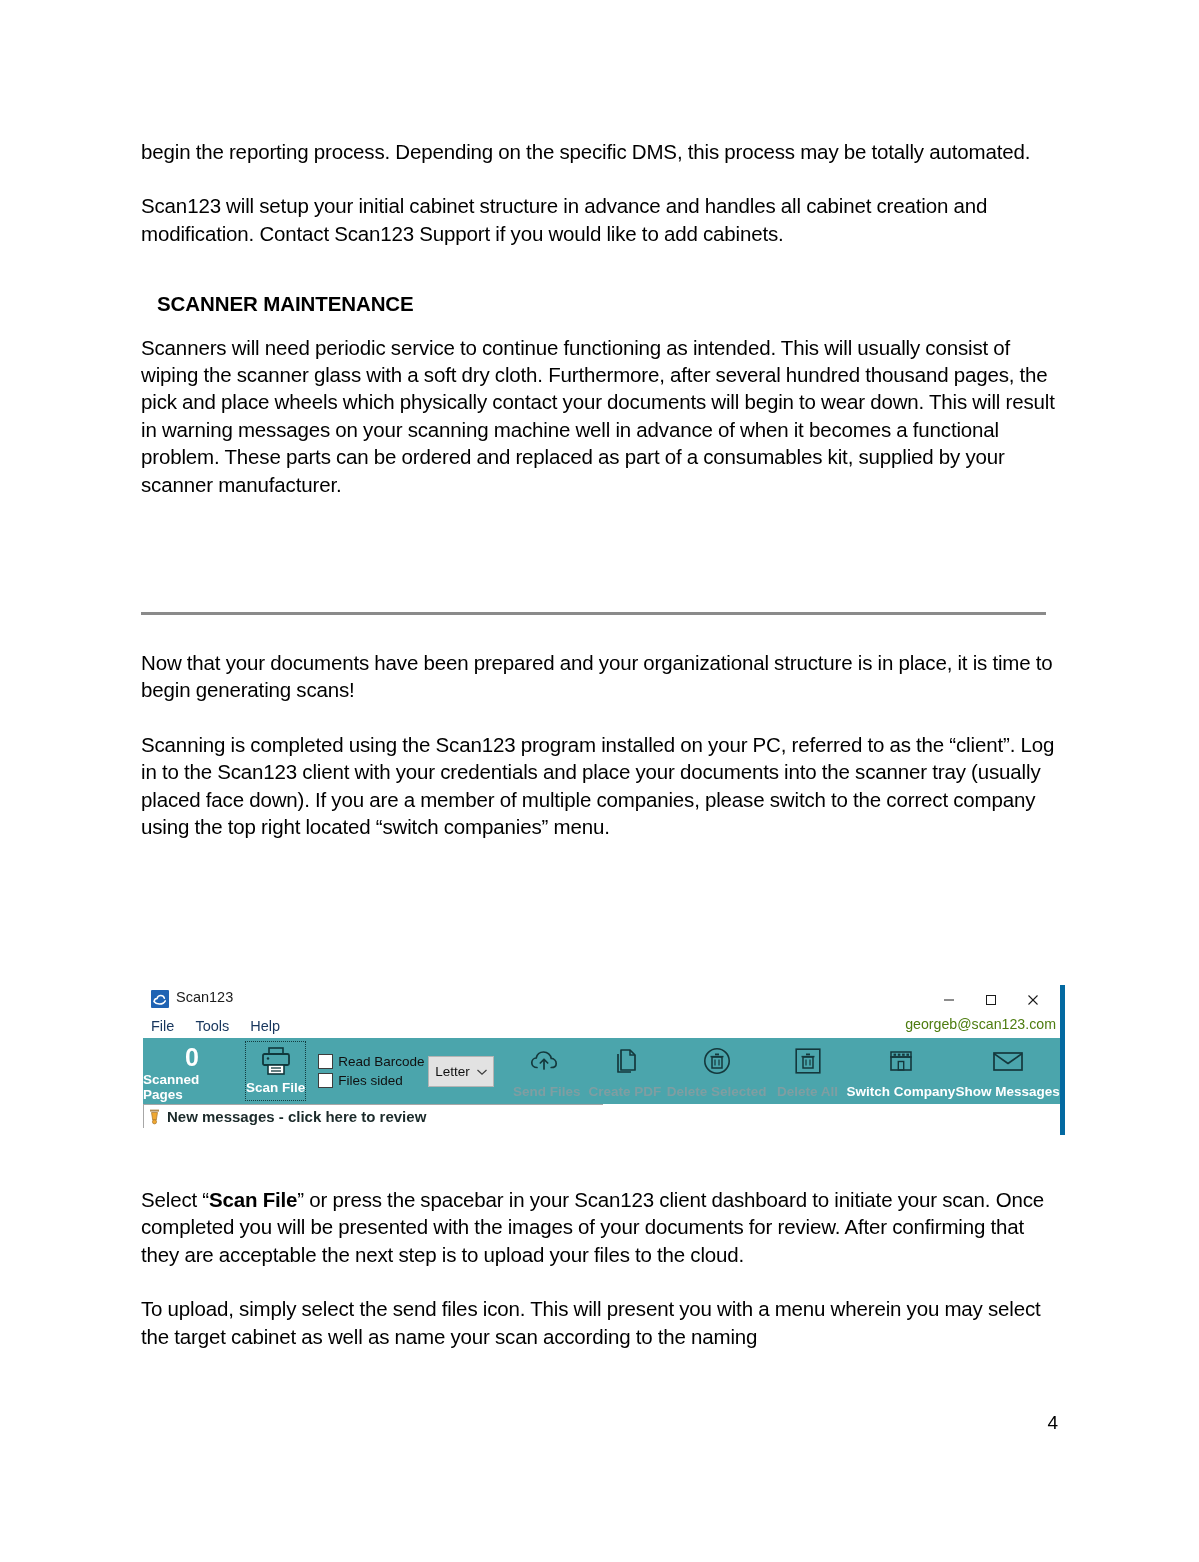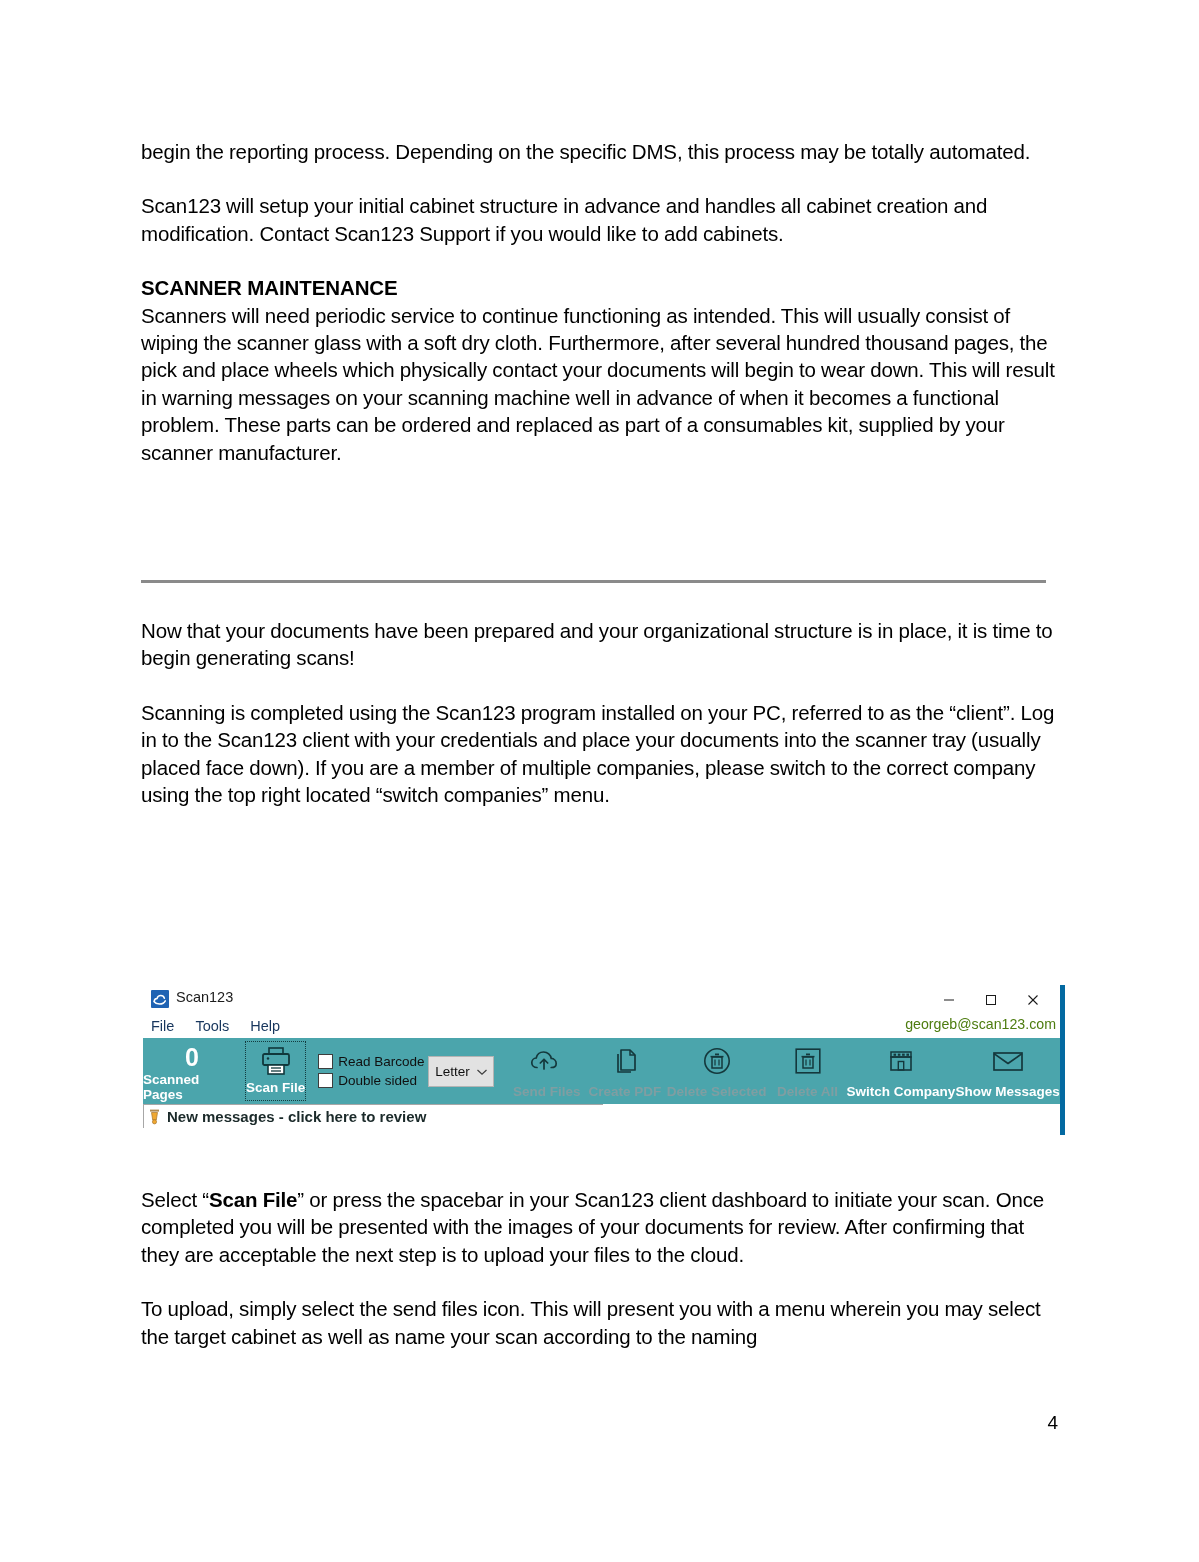--- a/index.html
+++ b/index.html
@@ -37,21 +37,21 @@
     font-size: 20.5px;
     line-height: 27.4px;
     color: #000000;
     letter-spacing: -0.15px;
     word-spacing: -0.3px;
   }
 
   .para-gap { height: 27px; }
 
   h3.section-head {
-    margin: 0;
+    margin: 16px;
     font-size: 20.5px;
     line-height: 27.4px;
     font-weight: bold;
     letter-spacing: -0.1px;
   }
 
   h1.big-head {
     margin: 0;
     font-size: 32px;
     line-height: 38px;
@@ -365,21 +365,21 @@
         <span class="lbl">Scan File</span>
       </div>
 
       <div class="checks">
         <div class="chk-row">
           <span class="chk-box"></span>
           <span class="chk-lbl">Read Barcode</span>
         </div>
         <div class="chk-row">
           <span class="chk-box"></span>
-          <span class="chk-lbl">Double sided</span>
+          <span class="chk-lbl">Files sided</span>
         </div>
       </div>
 
       <div class="paper-select">
         <span class="val">Letter</span>
         <span>
           <svg width="12" height="8" viewBox="0 0 12 8">
               <polyline points="1.5,2 6,6.2 10.5,2" fill="none" stroke="#3c3c3c" stroke-width="1.2"></polyline>
             </svg>
         </span>

